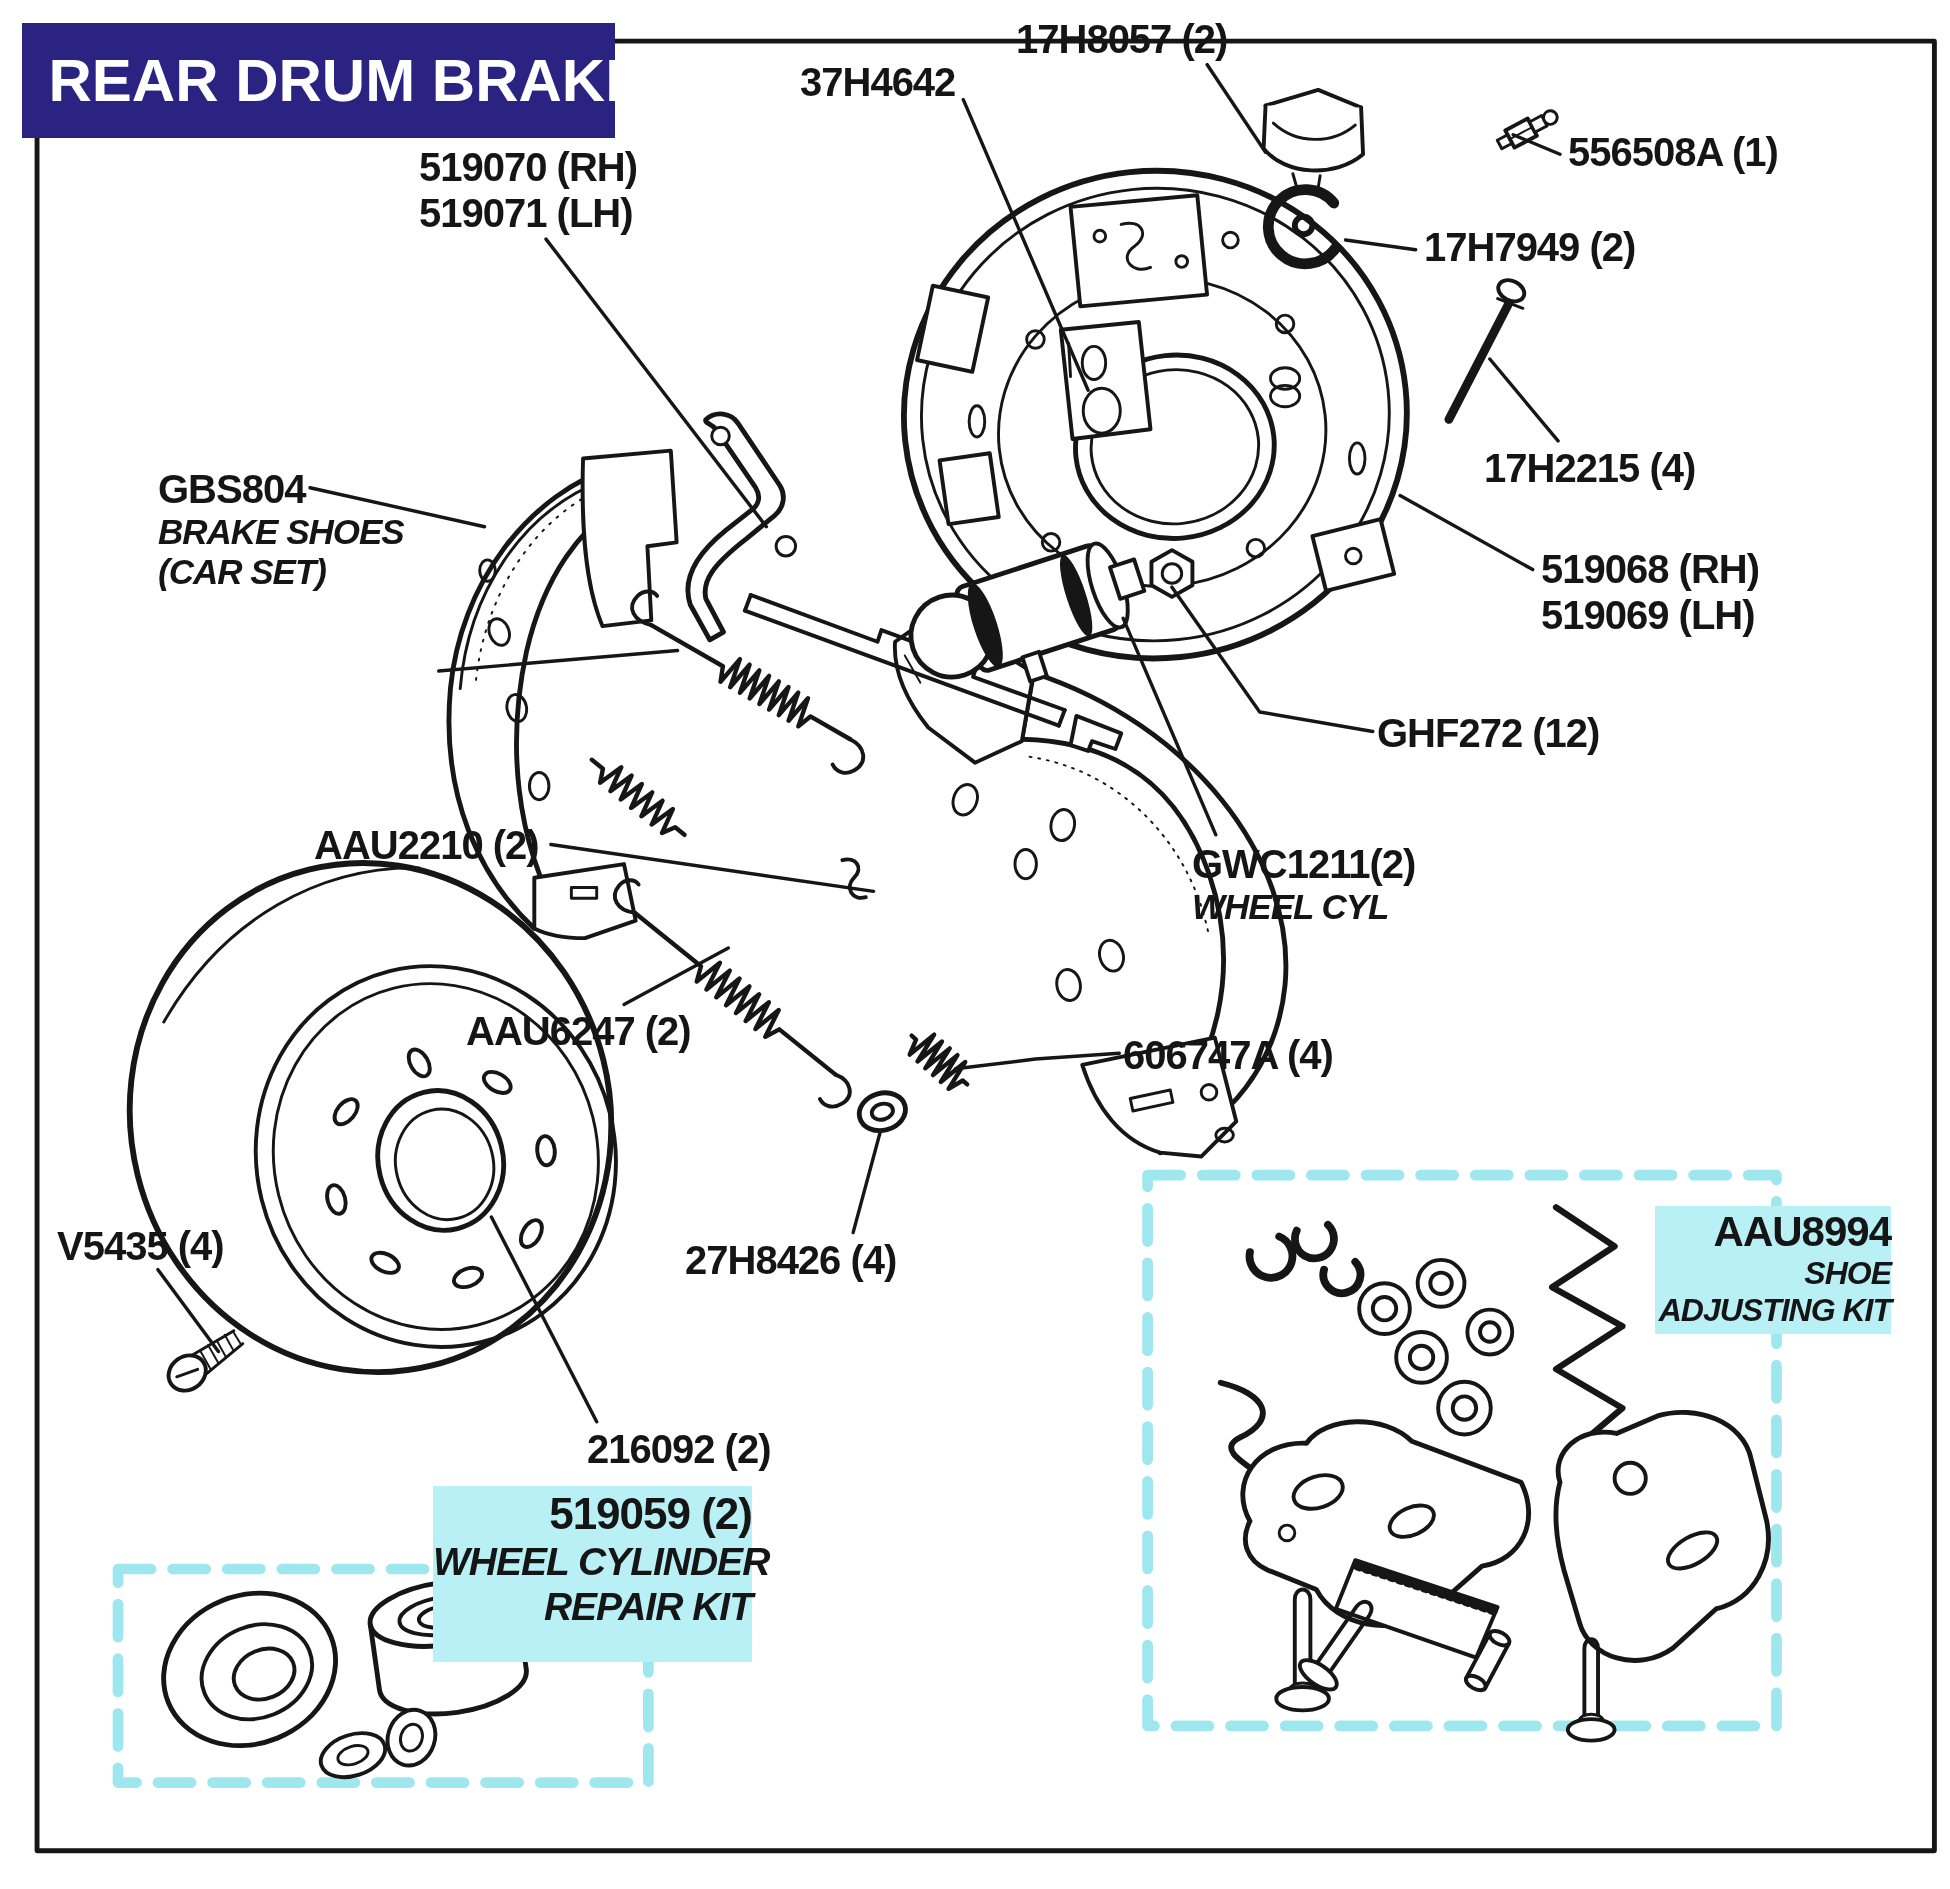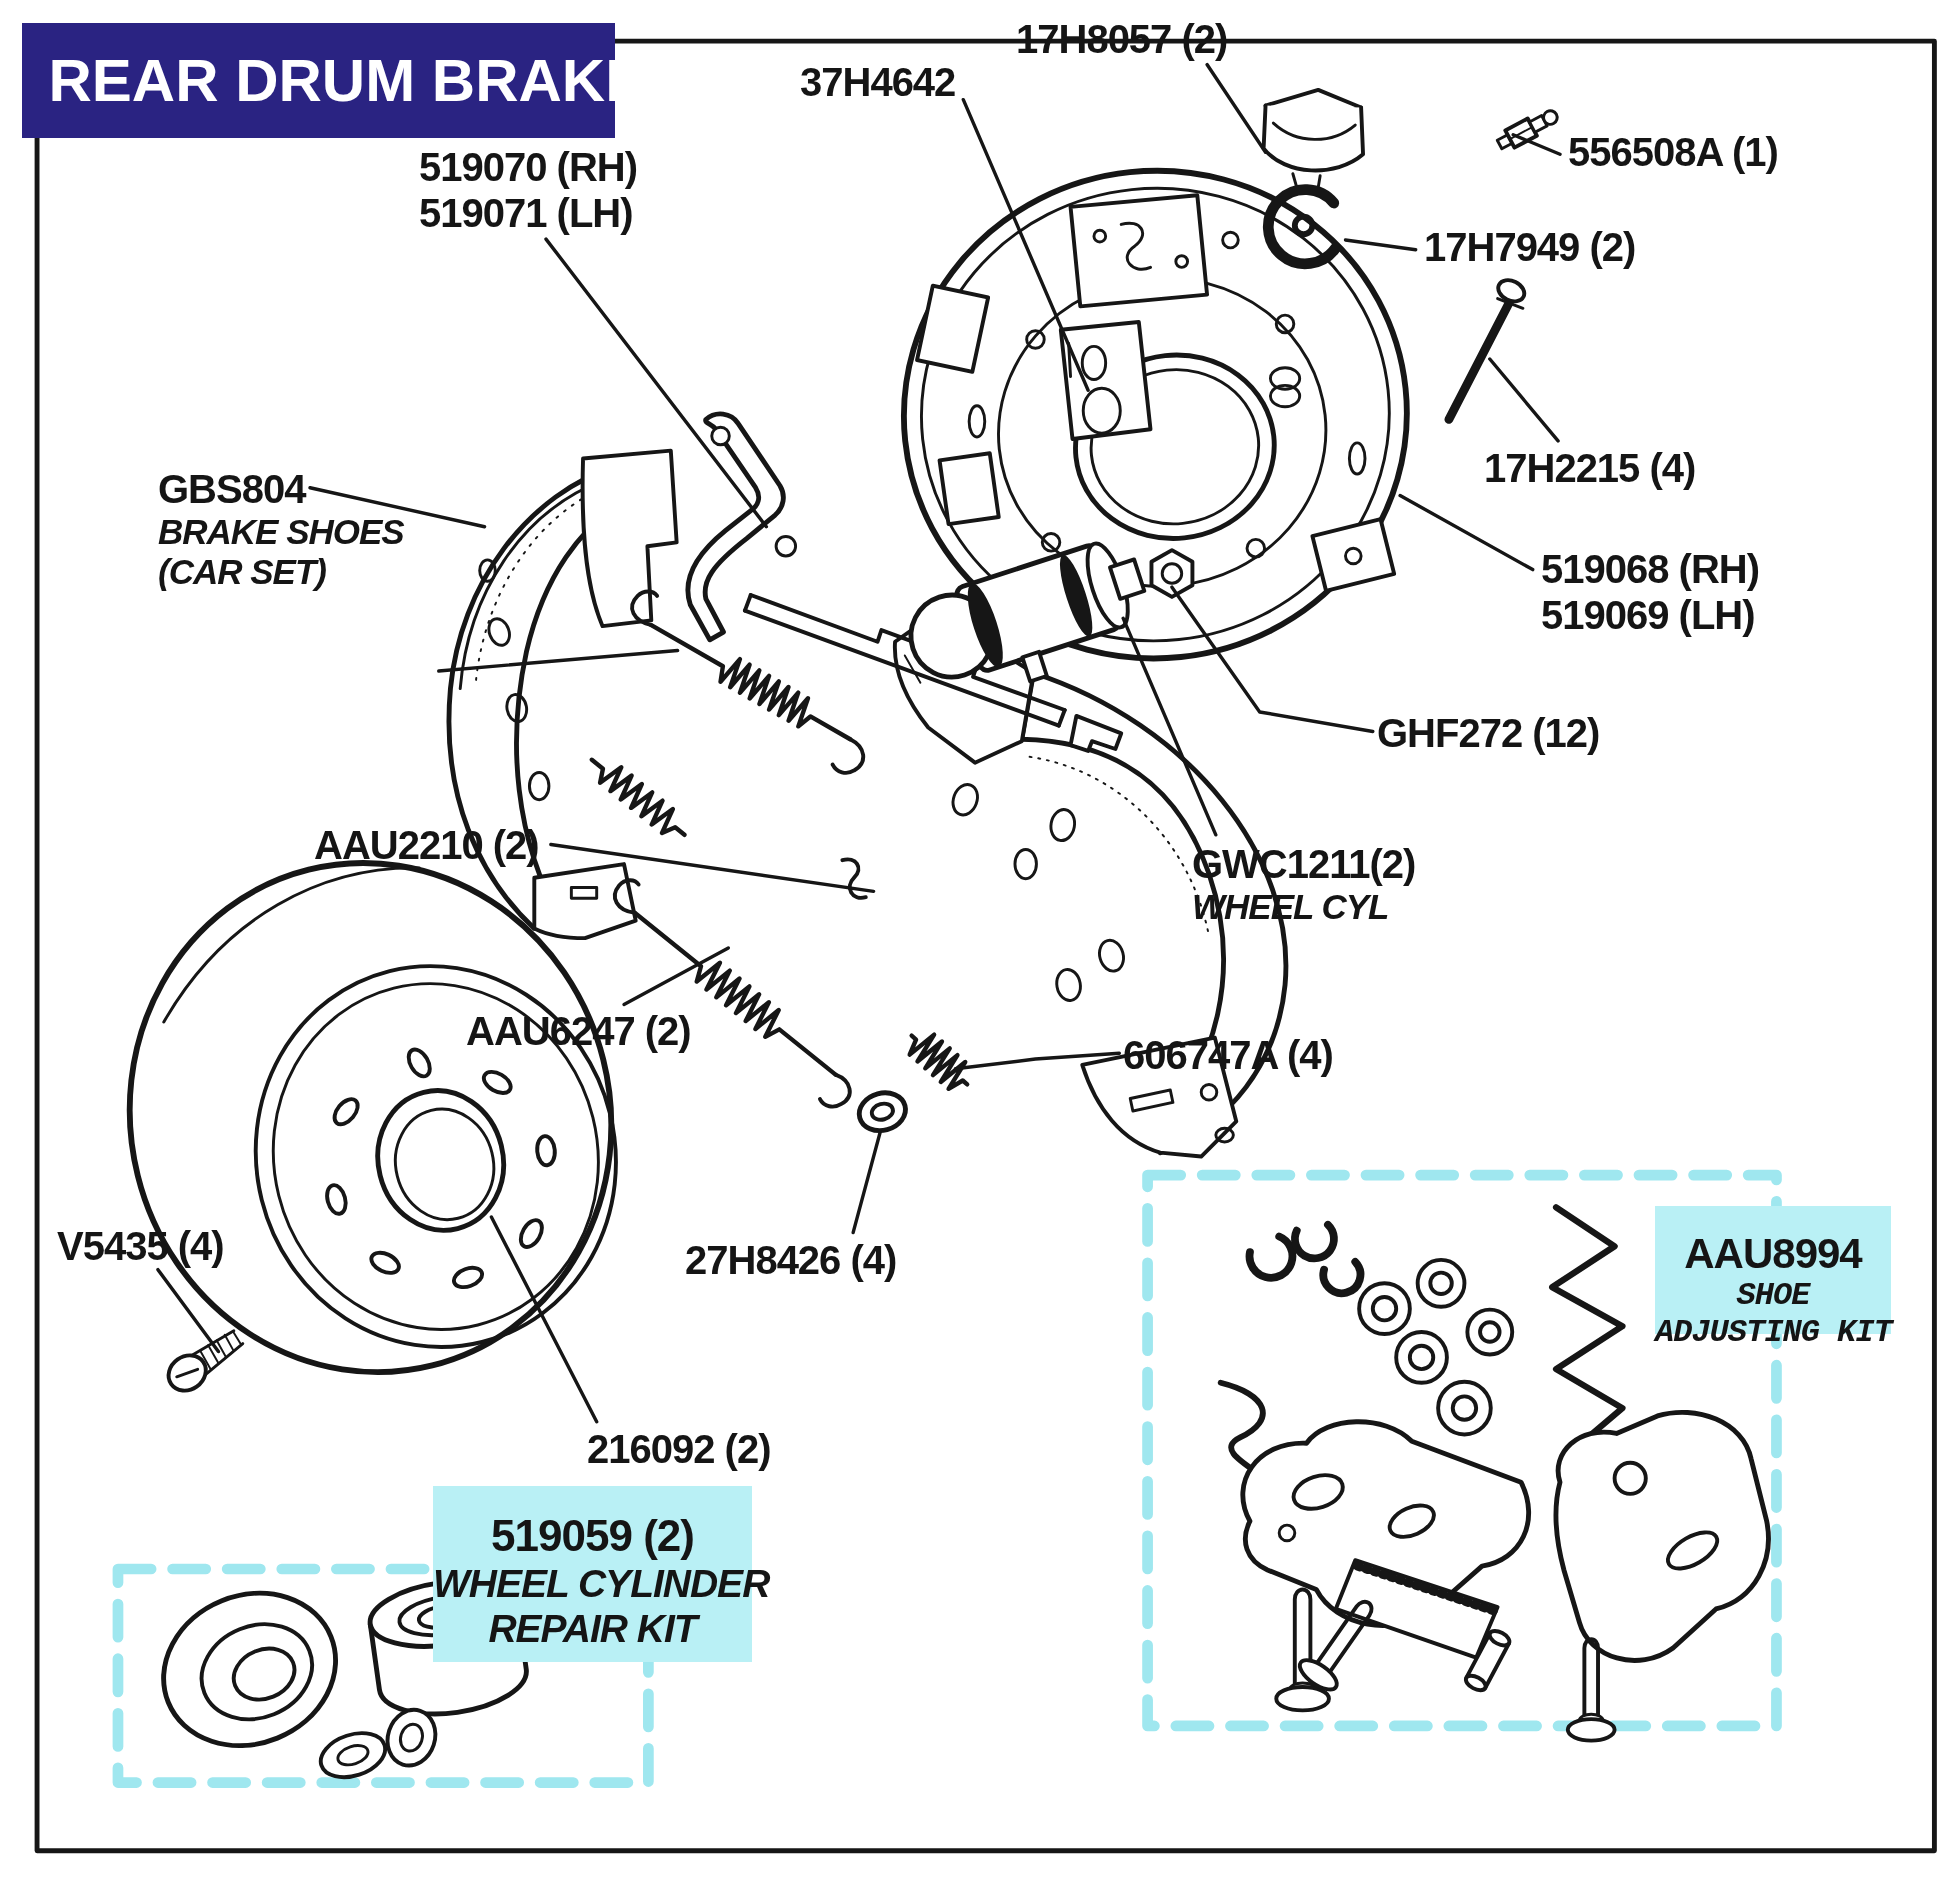--- a/index.html
+++ b/index.html
@@ -14,27 +14,27 @@
     background:#2a2382;color:#ffffff;
     font-weight:700;font-size:60px;line-height:115px;
     padding-left:27px;box-sizing:border-box;letter-spacing:0px;white-space:nowrap;
   }
   .lbl{
     position:absolute;color:#151515;font-weight:700;font-size:40px;line-height:46px;
     letter-spacing:-1px;white-space:nowrap;
   }
   .lbl .sub{font-style:italic;font-size:35px;line-height:40px;letter-spacing:-1px;}
   .kitlabel{
-    position:absolute;background:#b9f0f5;color:#151515;text-align:center;
-    font-weight:700;box-sizing:border-box;padding-top:24px;white-space:nowrap;
+    position:absolute;background:#b9f0f5;color:#151515;text-align:right;
+    font-weight:700;box-sizing:border-box;padding-top:2px;white-space:nowrap;
   }
   .kitlabel .code{font-size:44px;line-height:51px;letter-spacing:-1px;}
   .kitlabel .desc{font-style:italic;font-size:39px;line-height:45px;letter-spacing:-1px;}
   .kitlabel.small .code{font-size:42px;line-height:47px;}
-  .kitlabel.small .desc{font-size:32px;line-height:37px;font-family:Liberation Mono, monospace;}
+  .kitlabel.small .desc{font-size:32px;line-height:37px;}
 </style>
 </head>
 <body>
 
 <div class="stage">
 
   <svg class="draw" width="1950" height="1889" viewBox="0 0 2000 1937" fill="none" stroke="#161616" stroke-linecap="round" stroke-linejoin="round">
 
     <rect x="38" y="42" width="1946" height="1856" stroke-width="5"></rect>
 

